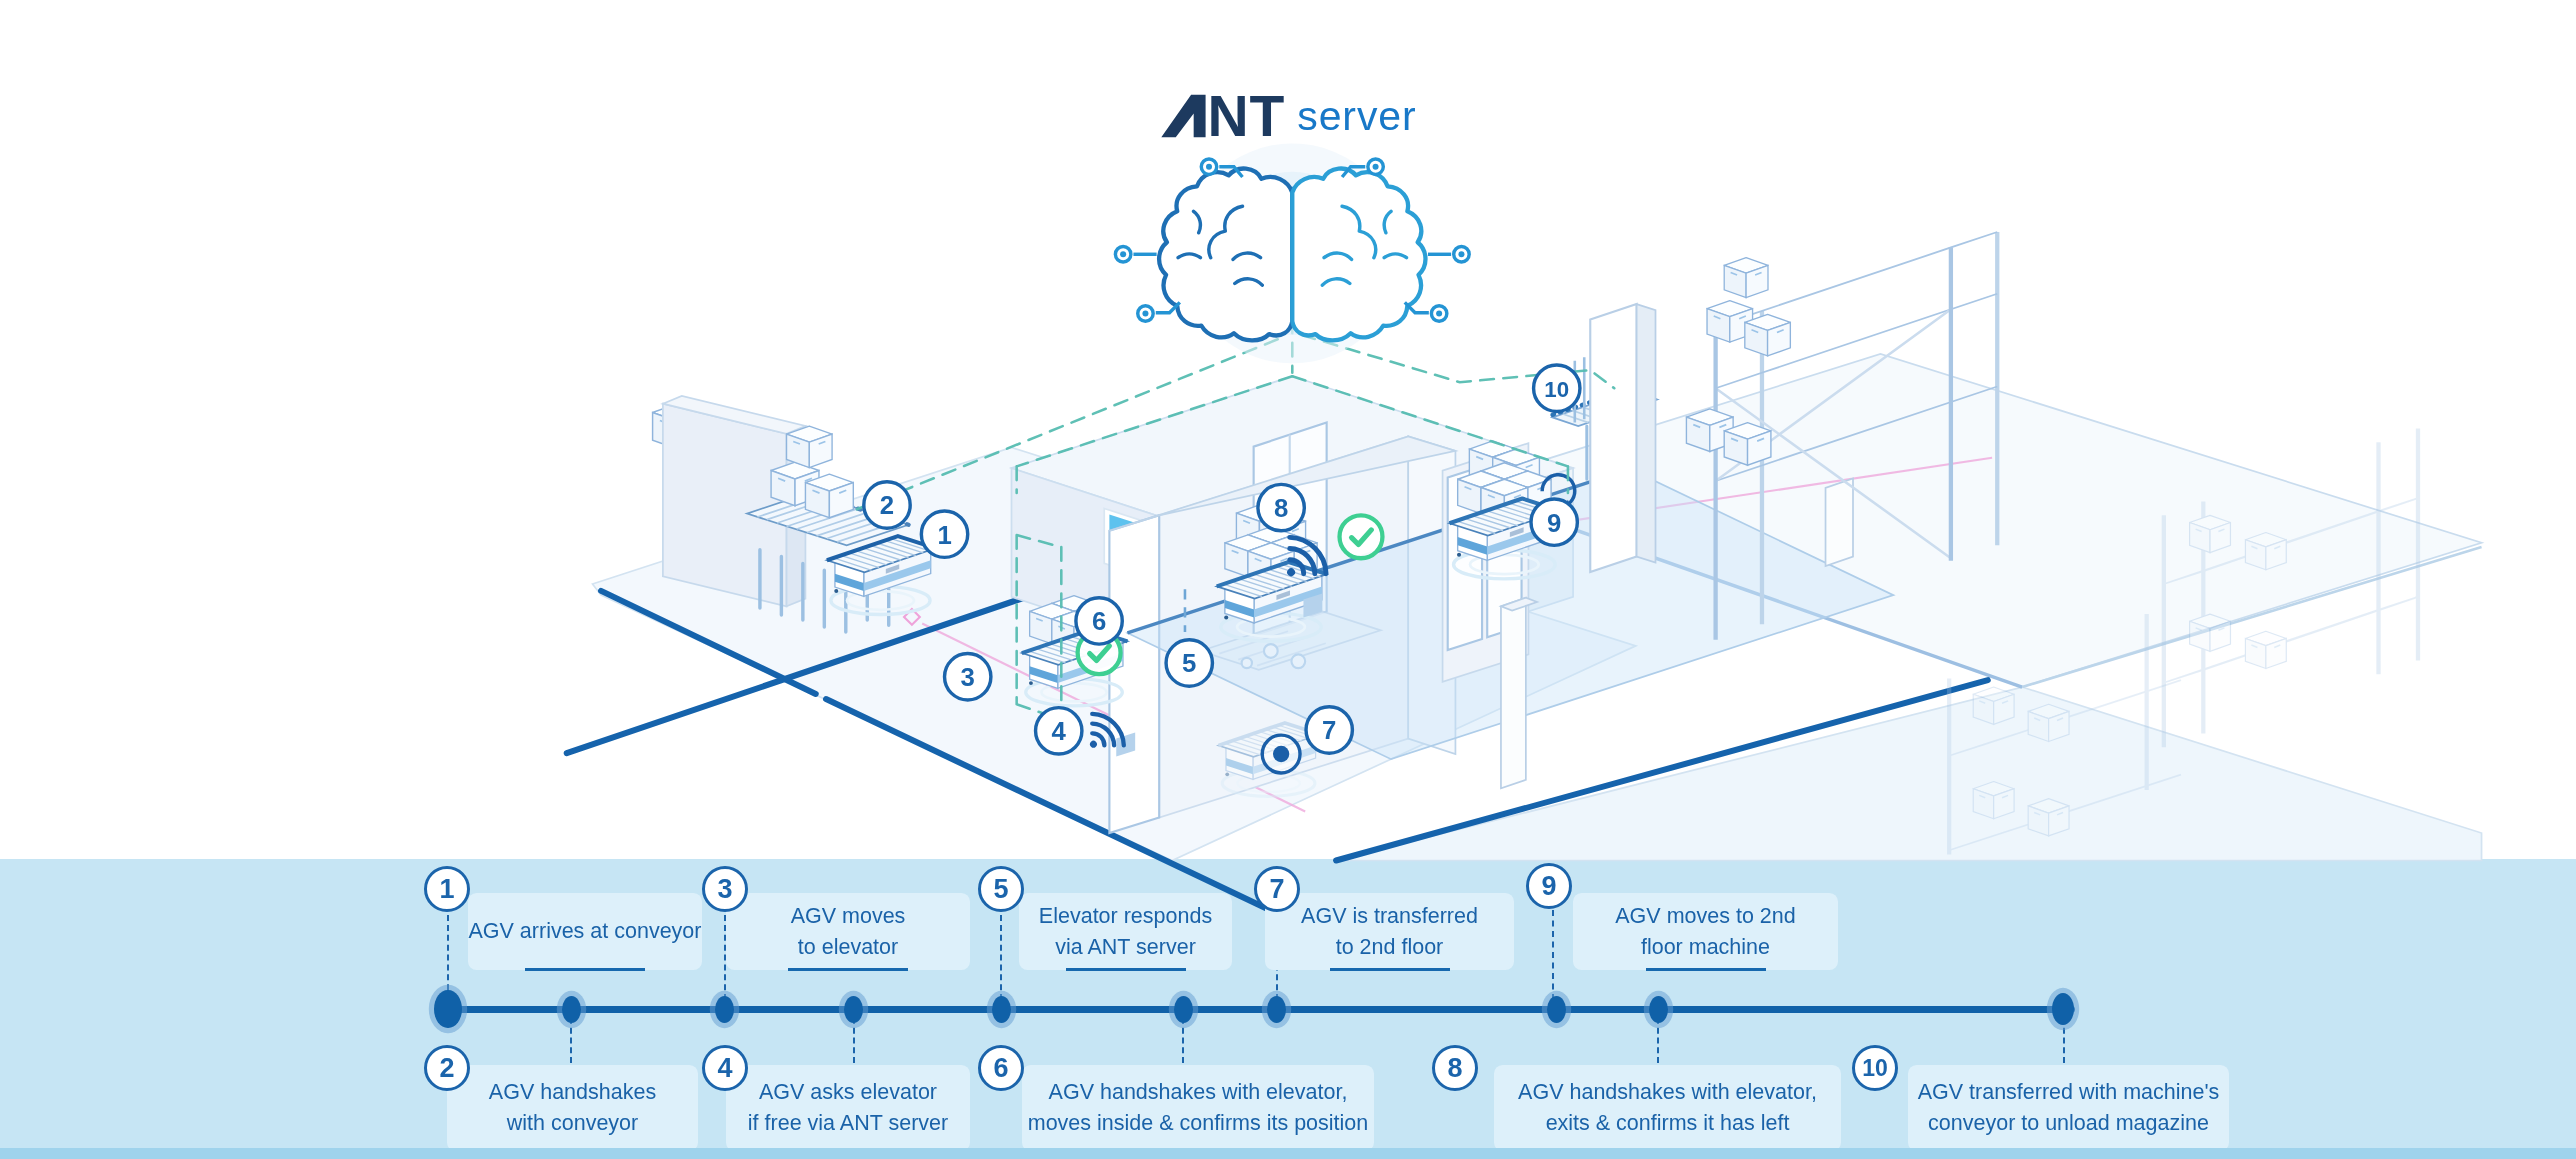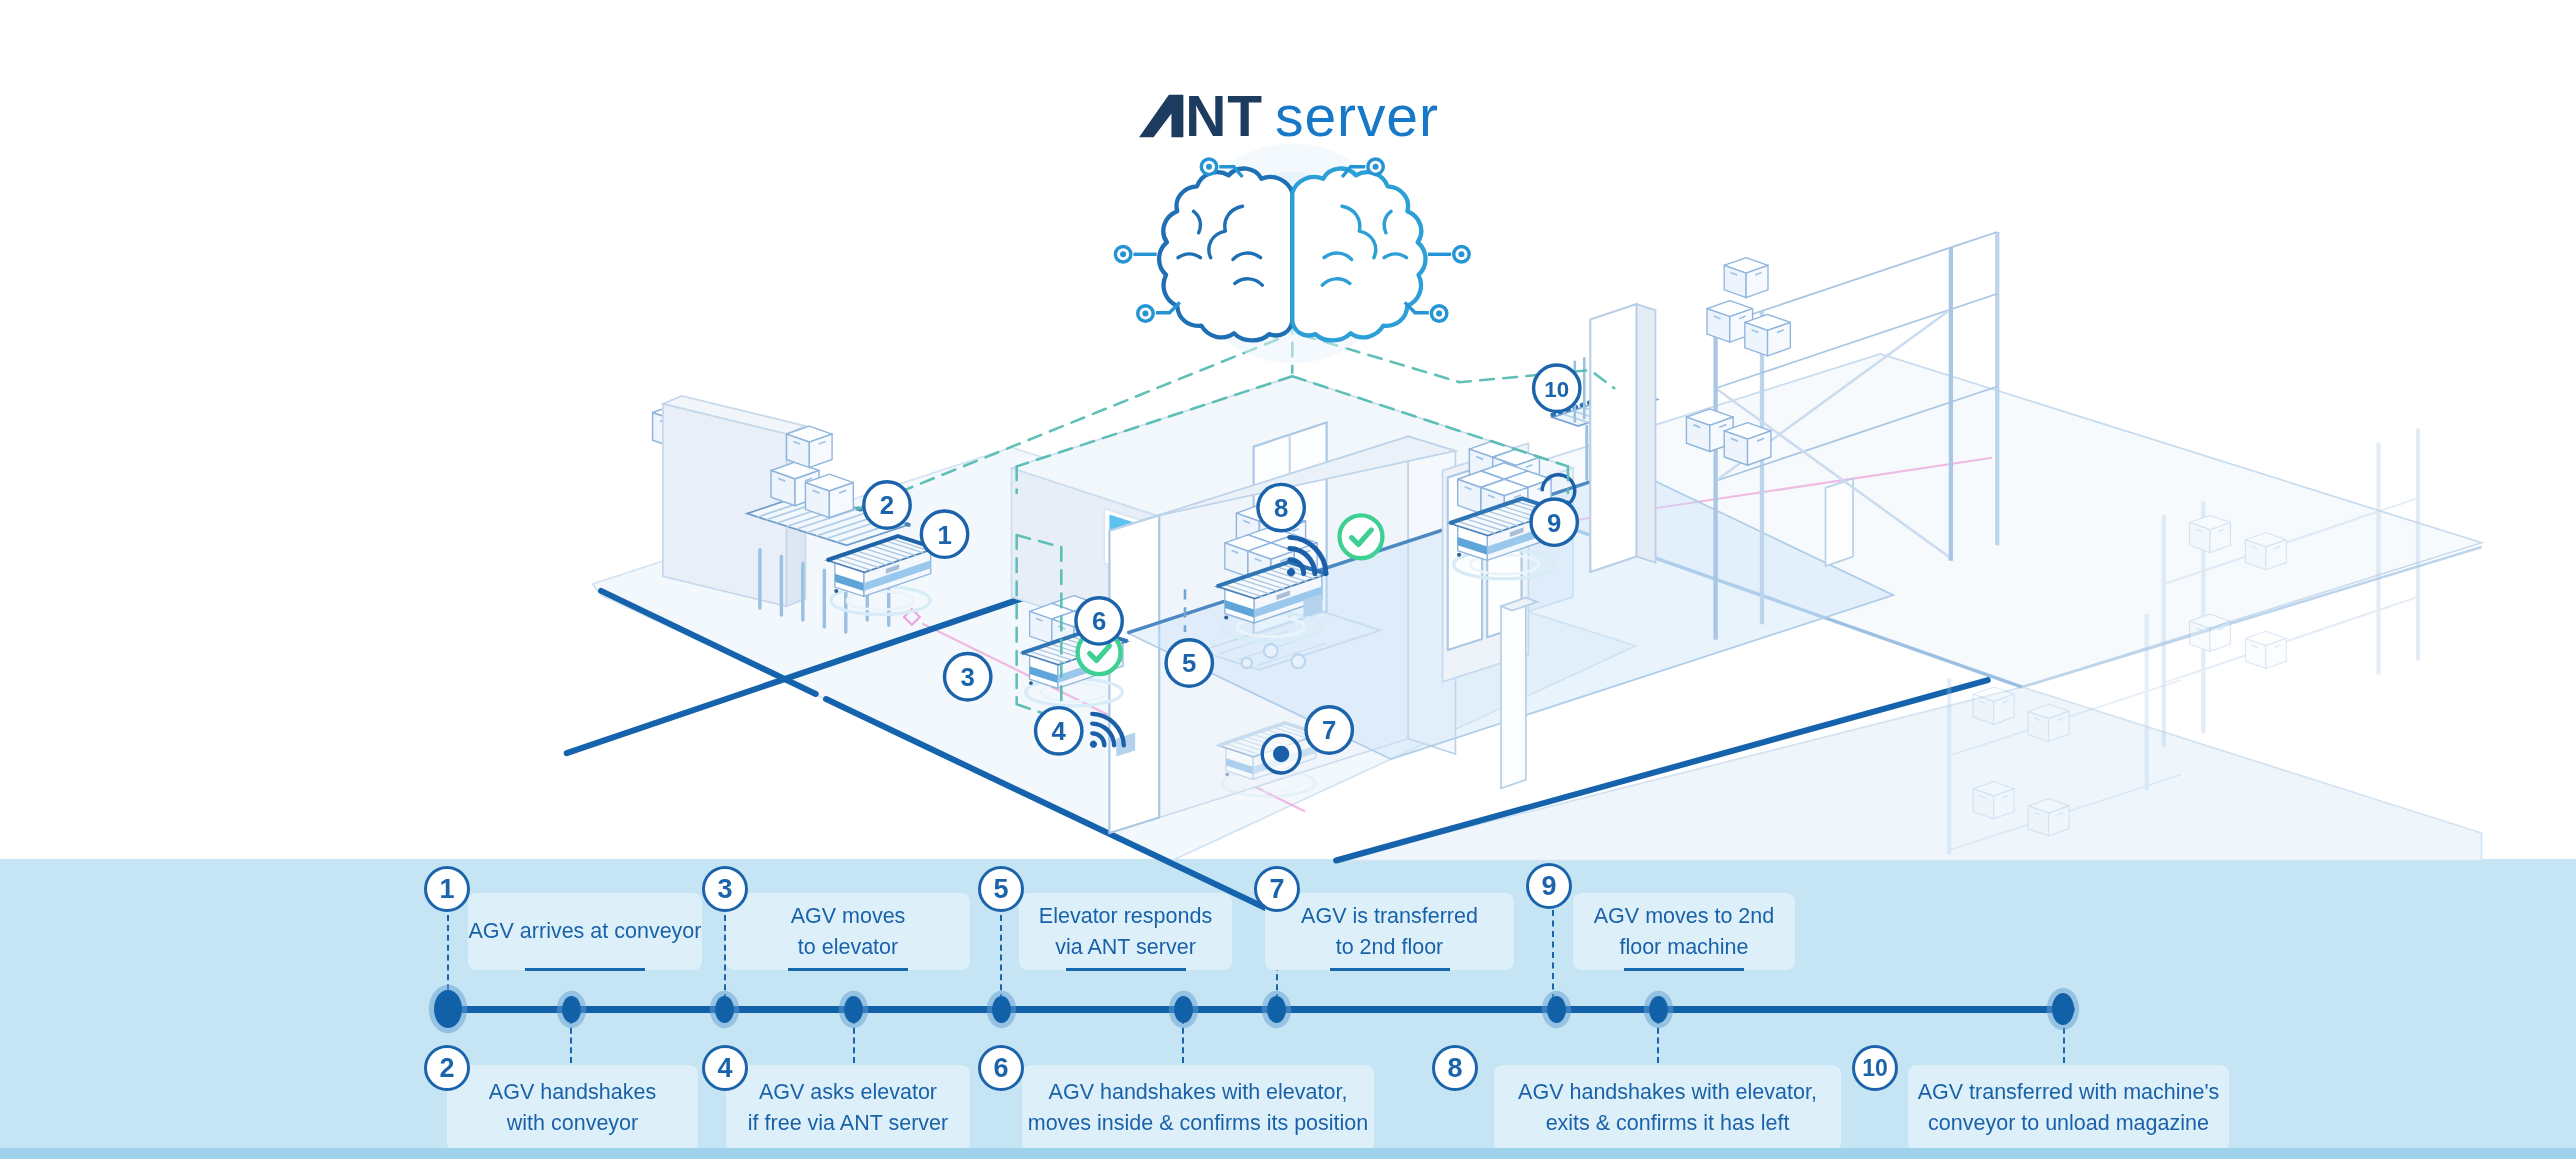--- a/index.html
+++ b/index.html
@@ -3,21 +3,21 @@
 <meta charset="utf-8">
 <style>
   html,body{margin:0;padding:0;background:#ffffff;}
   #stage{position:relative;width:2576px;height:1159px;overflow:hidden;background:#ffffff;
          font-family:"Liberation Sans",sans-serif;}
   
   .logo{position:absolute;left:1288px;top:93px;transform:translateX(-50%);display:flex;
         align-items:flex-end;z-index:4;}
   .logo-brand{display:flex;align-items:flex-start;}
   .logo-rest{font-size:57px;font-weight:700;color:#1d3a5f;letter-spacing:0.9px;line-height:46px;}
-  .logo-product{font-size:57px;font-weight:500;color:#1878c8;margin-left:12px;line-height:46px;letter-spacing:0.9px;}
+  .logo-product{font-size:41px;font-weight:500;color:#1878c8;margin-left:12px;line-height:46px;letter-spacing:0.9px;}
   
   .band{position:absolute;left:0;top:859px;width:2576px;height:301px;background:#c6e5f4;z-index:1;}
   .band-strip{position:absolute;left:0;top:1148px;width:2576px;height:11px;background:#9fd3ec;z-index:3;}
   .scene-svg{position:absolute;left:0;top:0;z-index:2;}
   .tl{position:absolute;left:0;top:0;width:2576px;height:1159px;z-index:3;pointer-events:none;}
   .tl-line{position:absolute;left:438px;top:1006px;width:1637px;height:6.9px;background:#1061a8;border-radius:3.4px;}
   .tl-dot{position:absolute;background:#1061a8;border-radius:50%;box-shadow:0 0 0 5.2px rgba(100,158,210,.5);}
   .tl-conn{position:absolute;width:0;border-left:2.6px dashed #1b64ab;}
   .tl-card{position:absolute;background:#ddf0fa;border-radius:8.6px;display:flex;flex-direction:column;
            justify-content:center;align-items:center;text-align:center;color:#1a62a8;
@@ -405,21 +405,21 @@
     <div class="tl-card" style="left:1265px;top:893px;width:249px;height:77px">
       <div class="tl-ln">AGV is transferred</div>
         <div class="tl-ln">to 2nd floor</div>
         <div class="tl-underline"></div>
     </div>
     <div class="tl-card" style="left:1494px;top:1065px;width:347px;height:86px">
       <div class="tl-ln">AGV handshakes with elevator,</div>
         <div class="tl-ln">exits &amp; confirms it has left</div>
         <div class="tl-underline"></div>
     </div>
-    <div class="tl-card" style="left:1573px;top:893px;width:222px;height:77px">
+    <div class="tl-card" style="left:1573px;top:893px;width:265px;height:77px">
       <div class="tl-ln">AGV moves to 2nd</div>
         <div class="tl-ln">floor machine</div>
         <div class="tl-underline"></div>
     </div>
     <div class="tl-card" style="left:1908px;top:1065px;width:321px;height:86px">
       <div class="tl-ln">AGV transferred with machine's</div>
         <div class="tl-ln">conveyor to unload magazine</div>
         <div class="tl-underline"></div>
     </div>
 

